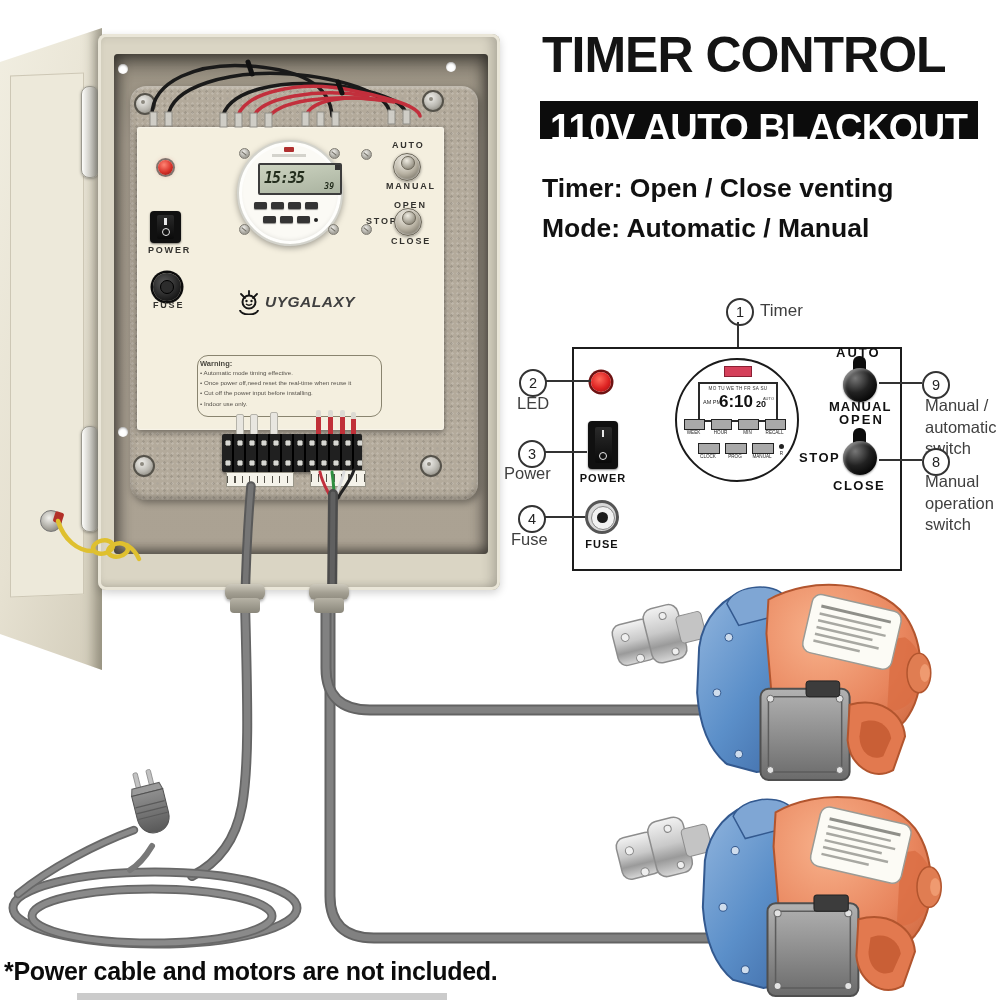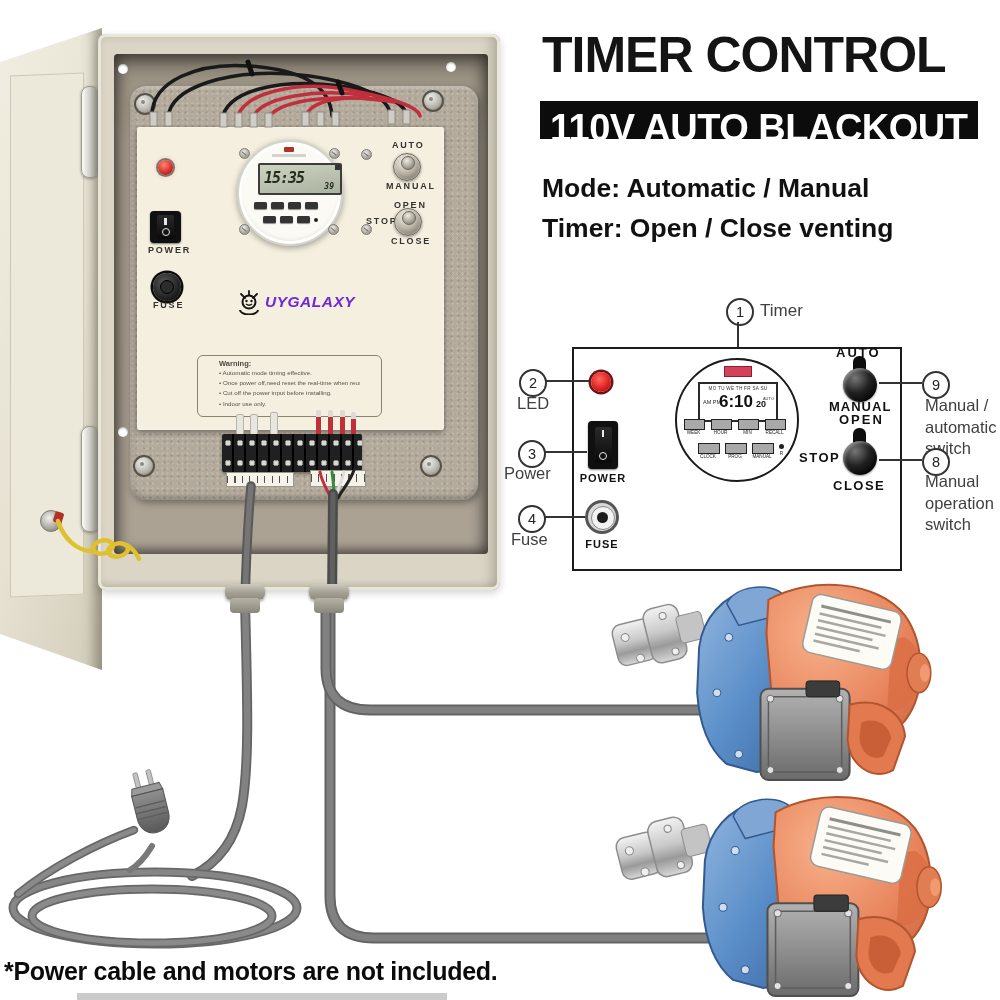--- a/index.html
+++ b/index.html
@@ -63,22 +63,22 @@
   .lcd-sec{font-family:"DejaVu Sans Mono",monospace;font-style:italic;font-weight:bold;font-size:8px;color:#222c1c;}
   .pbtn{background:#343434;border-radius:1.5px;box-shadow:0 1px 1px rgba(0,0,0,.45);}
   .screw{width:9px;height:9px;border-radius:50%;border:1px solid #807d74;
          background:radial-gradient(circle at 40% 32%,#eeede9,#a6a49c 65%,#85827a);}
   .screw::after{content:"";position:absolute;left:1px;top:3.6px;width:6px;height:1.2px;background:#6f6c63;transform:rotate(40deg);}
   .toggle{border-radius:50%;border:1px solid #6b6659;
           background:radial-gradient(circle at 40% 30%,#f7f4ec,#b8b2a3 50%,#6f6a5d 88%);
           box-shadow:0 1px 3px rgba(0,0,0,.4),inset 0 0 2px #fff;}
   .toggle::after{content:"";position:absolute;left:7px;top:2px;width:12px;height:12px;border-radius:50%;
           border:1px solid #6b6659;background:radial-gradient(circle at 40% 30%,#efece2,#8e897b 80%);}
-  .logo-text{font-size:15.5px;font-weight:800;font-style:italic;letter-spacing:.5px;color:#6d28d9;}
-  .warn{border:1px solid #89846f;border-radius:6px;padding:3px 21px;box-sizing:border-box;}
+  .logo-text{font-size:15.5px;font-weight:800;font-style:italic;letter-spacing:.5px;color:#404040;}
+  .warn{border:1px solid #89846f;border-radius:11px;padding:3px 2px;box-sizing:border-box;}
   .warn-title{font-size:7.5px;font-weight:700;color:#4a4840;line-height:9px;}
   .warn-line{font-size:6.2px;color:#55514a;line-height:10.2px;white-space:nowrap;overflow:hidden;}
   .tblock{background-color:#181818;border-radius:2px;box-shadow:0 2px 3px rgba(0,0,0,.4);
     background-image:
       radial-gradient(circle at 6px 9px,#d8d8d4 0 2.2px,#8a8a84 2.2px 3px,transparent 3px),
       radial-gradient(circle at 6px 29px,#d8d8d4 0 2.2px,#8a8a84 2.2px 3px,transparent 3px),
       repeating-linear-gradient(90deg,#202020 0 10px,#000 10px 12px);
     background-size:12px 38px,12px 38px,auto;}
   .tlabel{background:#f5f3ea;border:1px solid #999689;
     background-image:repeating-linear-gradient(90deg,#55524a 0 1px,transparent 1px 7.5px);
@@ -334,22 +334,22 @@
   <div class="abs gland" style="left:225px;top:584px;width:40px;height:16px;z-index:4;">
     <div class="gland-low"></div>
   </div>
   <div class="abs gland" style="left:309px;top:584px;width:40px;height:16px;z-index:4;">
     <div class="gland-low"></div>
   </div>
 
   <div class="abs heading" style="left:542px;top:26px;">TIMER CONTROL</div>
   <div class="abs banner" style="left:540px;top:101px;width:428px;height:38px;">110V AUTO BLACKOUT</div>
   <div class="abs" style="left:542px;top:168px;">
+    <div class="spec">Timer: Open / Close venting</div>
     <div class="spec">Mode: Automatic / Manual</div>
-    <div class="spec">Timer: Open / Close venting</div>
   </div>
 
   <div class="abs co" style="left:726px;top:298px;">1</div>
   <div class="abs dlbl" style="left:760px;top:300px;font-size:17px;">Timer</div>
   <div class="abs cline" style="left:737px;top:322px;width:2px;height:25px;"></div>
 
   <div class="abs dbox" style="left:572px;top:347px;width:326px;height:220px;"></div>
 
   <div class="abs dled" style="left:591px;top:372px;width:20px;height:20px;"></div>
   <div class="abs cline" style="left:543px;top:380px;width:48px;height:2px;"></div>

